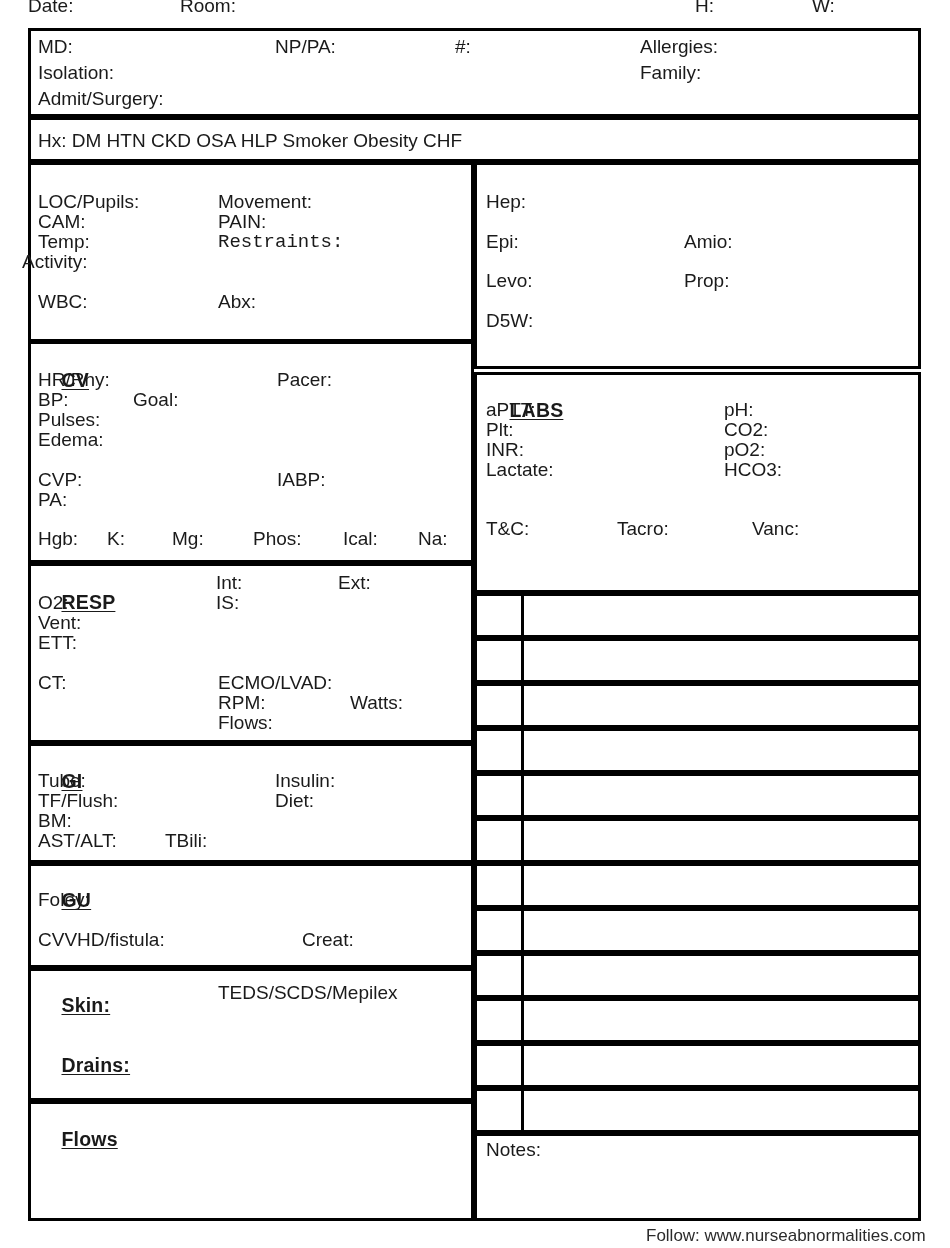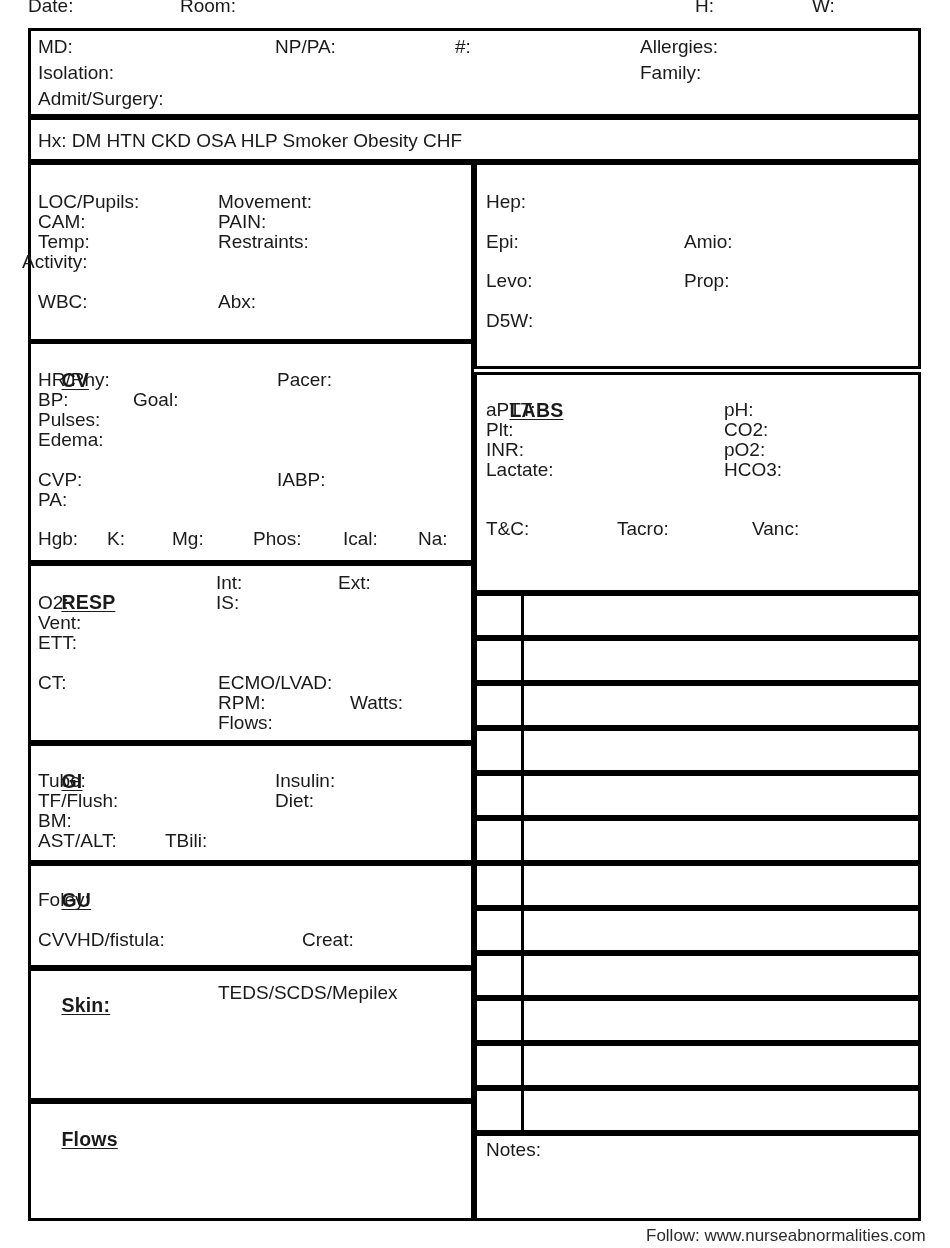--- a/index.html
+++ b/index.html
@@ -87,21 +87,21 @@
 
   <div class="box" style="left:28px; top:117px; width:893px; height:45px;"></div>
   <div class="t" style="left:38px; top:131px;">Hx: DM HTN CKD OSA HLP Smoker Obesity CHF</div>
 
   <div class="box" style="left:28px; top:162px; width:446px; height:180px;"></div>
   <div class="t" style="left:38px; top:192px;">LOC/Pupils:</div>
   <div class="t" style="left:218px; top:192px;">Movement:</div>
   <div class="t" style="left:38px; top:212px;">CAM:</div>
   <div class="t" style="left:218px; top:212px;">PAIN:</div>
   <div class="t" style="left:38px; top:232px;">Temp:</div>
-  <div class="t" style="left:218px; top:232px;">Restraints:</div>
+  <div class="t" style="left:218px; top:232px;font-family:Liberation Mono, monospace;">Restraints:</div>
   <div class="t" style="left:22px; top:252px;">Activity:</div>
   <div class="t" style="left:38px; top:292px;">WBC:</div>
   <div class="t" style="left:218px; top:292px;">Abx:</div>
 
   <div class="box" style="left:28px; top:341px; width:446px; height:222px;"></div>
   <div class="t sect-h" style="left:39px; top:350px;">
     <span class="ul">CV</span>
   </div>
   <div class="t" style="left:38px; top:370px;">HR/Rhy:</div>
   <div class="t" style="left:277px; top:370px;">Pacer:</div>
@@ -153,20 +153,23 @@
   </div>
   <div class="t" style="left:38px; top:890px;">Foley:</div>
   <div class="t" style="left:38px; top:930px;">CVVHD/fistula:</div>
   <div class="t" style="left:302px; top:930px;">Creat:</div>
 
   <div class="box" style="left:28px; top:968px; width:446px; height:133px;"></div>
   <div class="t sect-h" style="left:39px; top:975px;">
     <span class="ul">Skin:</span>
   </div>
   <div class="t" style="left:218px; top:975px;margin-top:8px;">TEDS/SCDS/Mepilex</div>
+  <div class="t sect-h" style="left:39px; top:1035px;">
+    <span class="ul">Drains:</span>
+  </div>
 
   <div class="box" style="left:28px; top:1101px; width:446px; height:120px;"></div>
   <div class="t sect-h" style="left:39px; top:1109px;">
     <span class="ul">Flows</span>
   </div>
 
   <div class="box" style="left:474px; top:162px; width:447px; height:207px;"></div>
   <div class="t" style="left:486px; top:192px;">Hep:</div>
   <div class="t" style="left:486px; top:232px;">Epi:</div>
   <div class="t" style="left:684px; top:232px;">Amio:</div>

